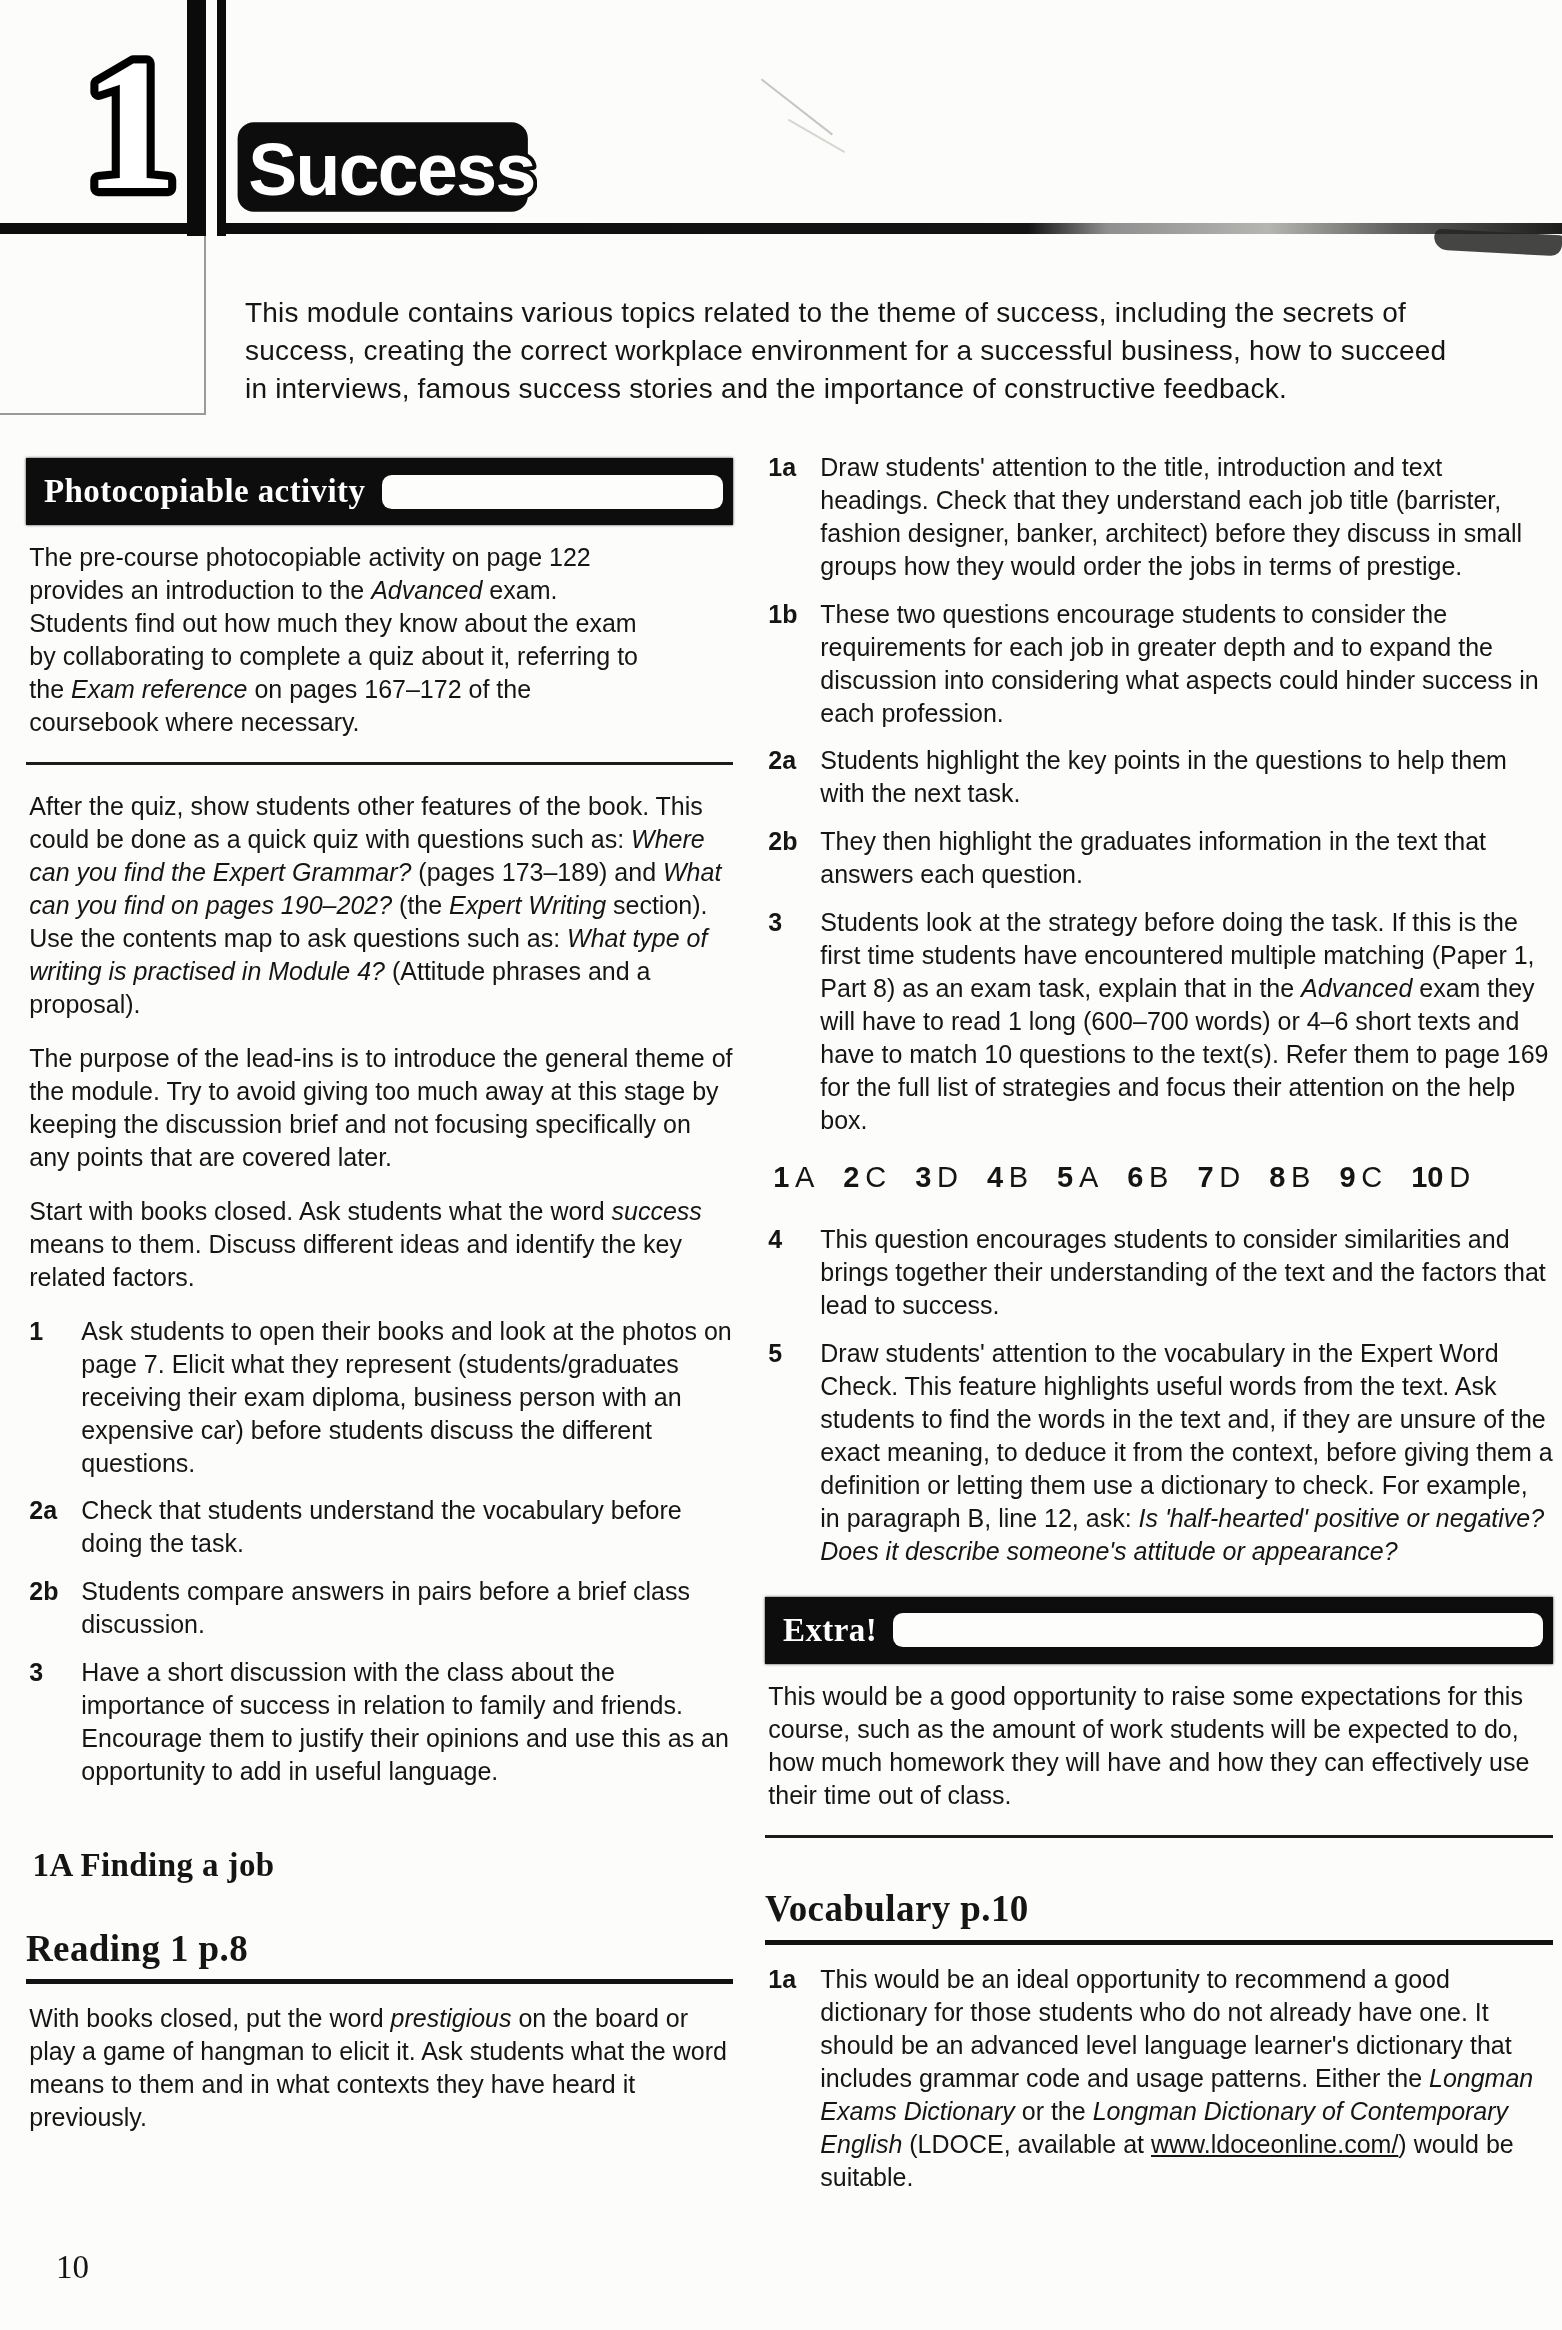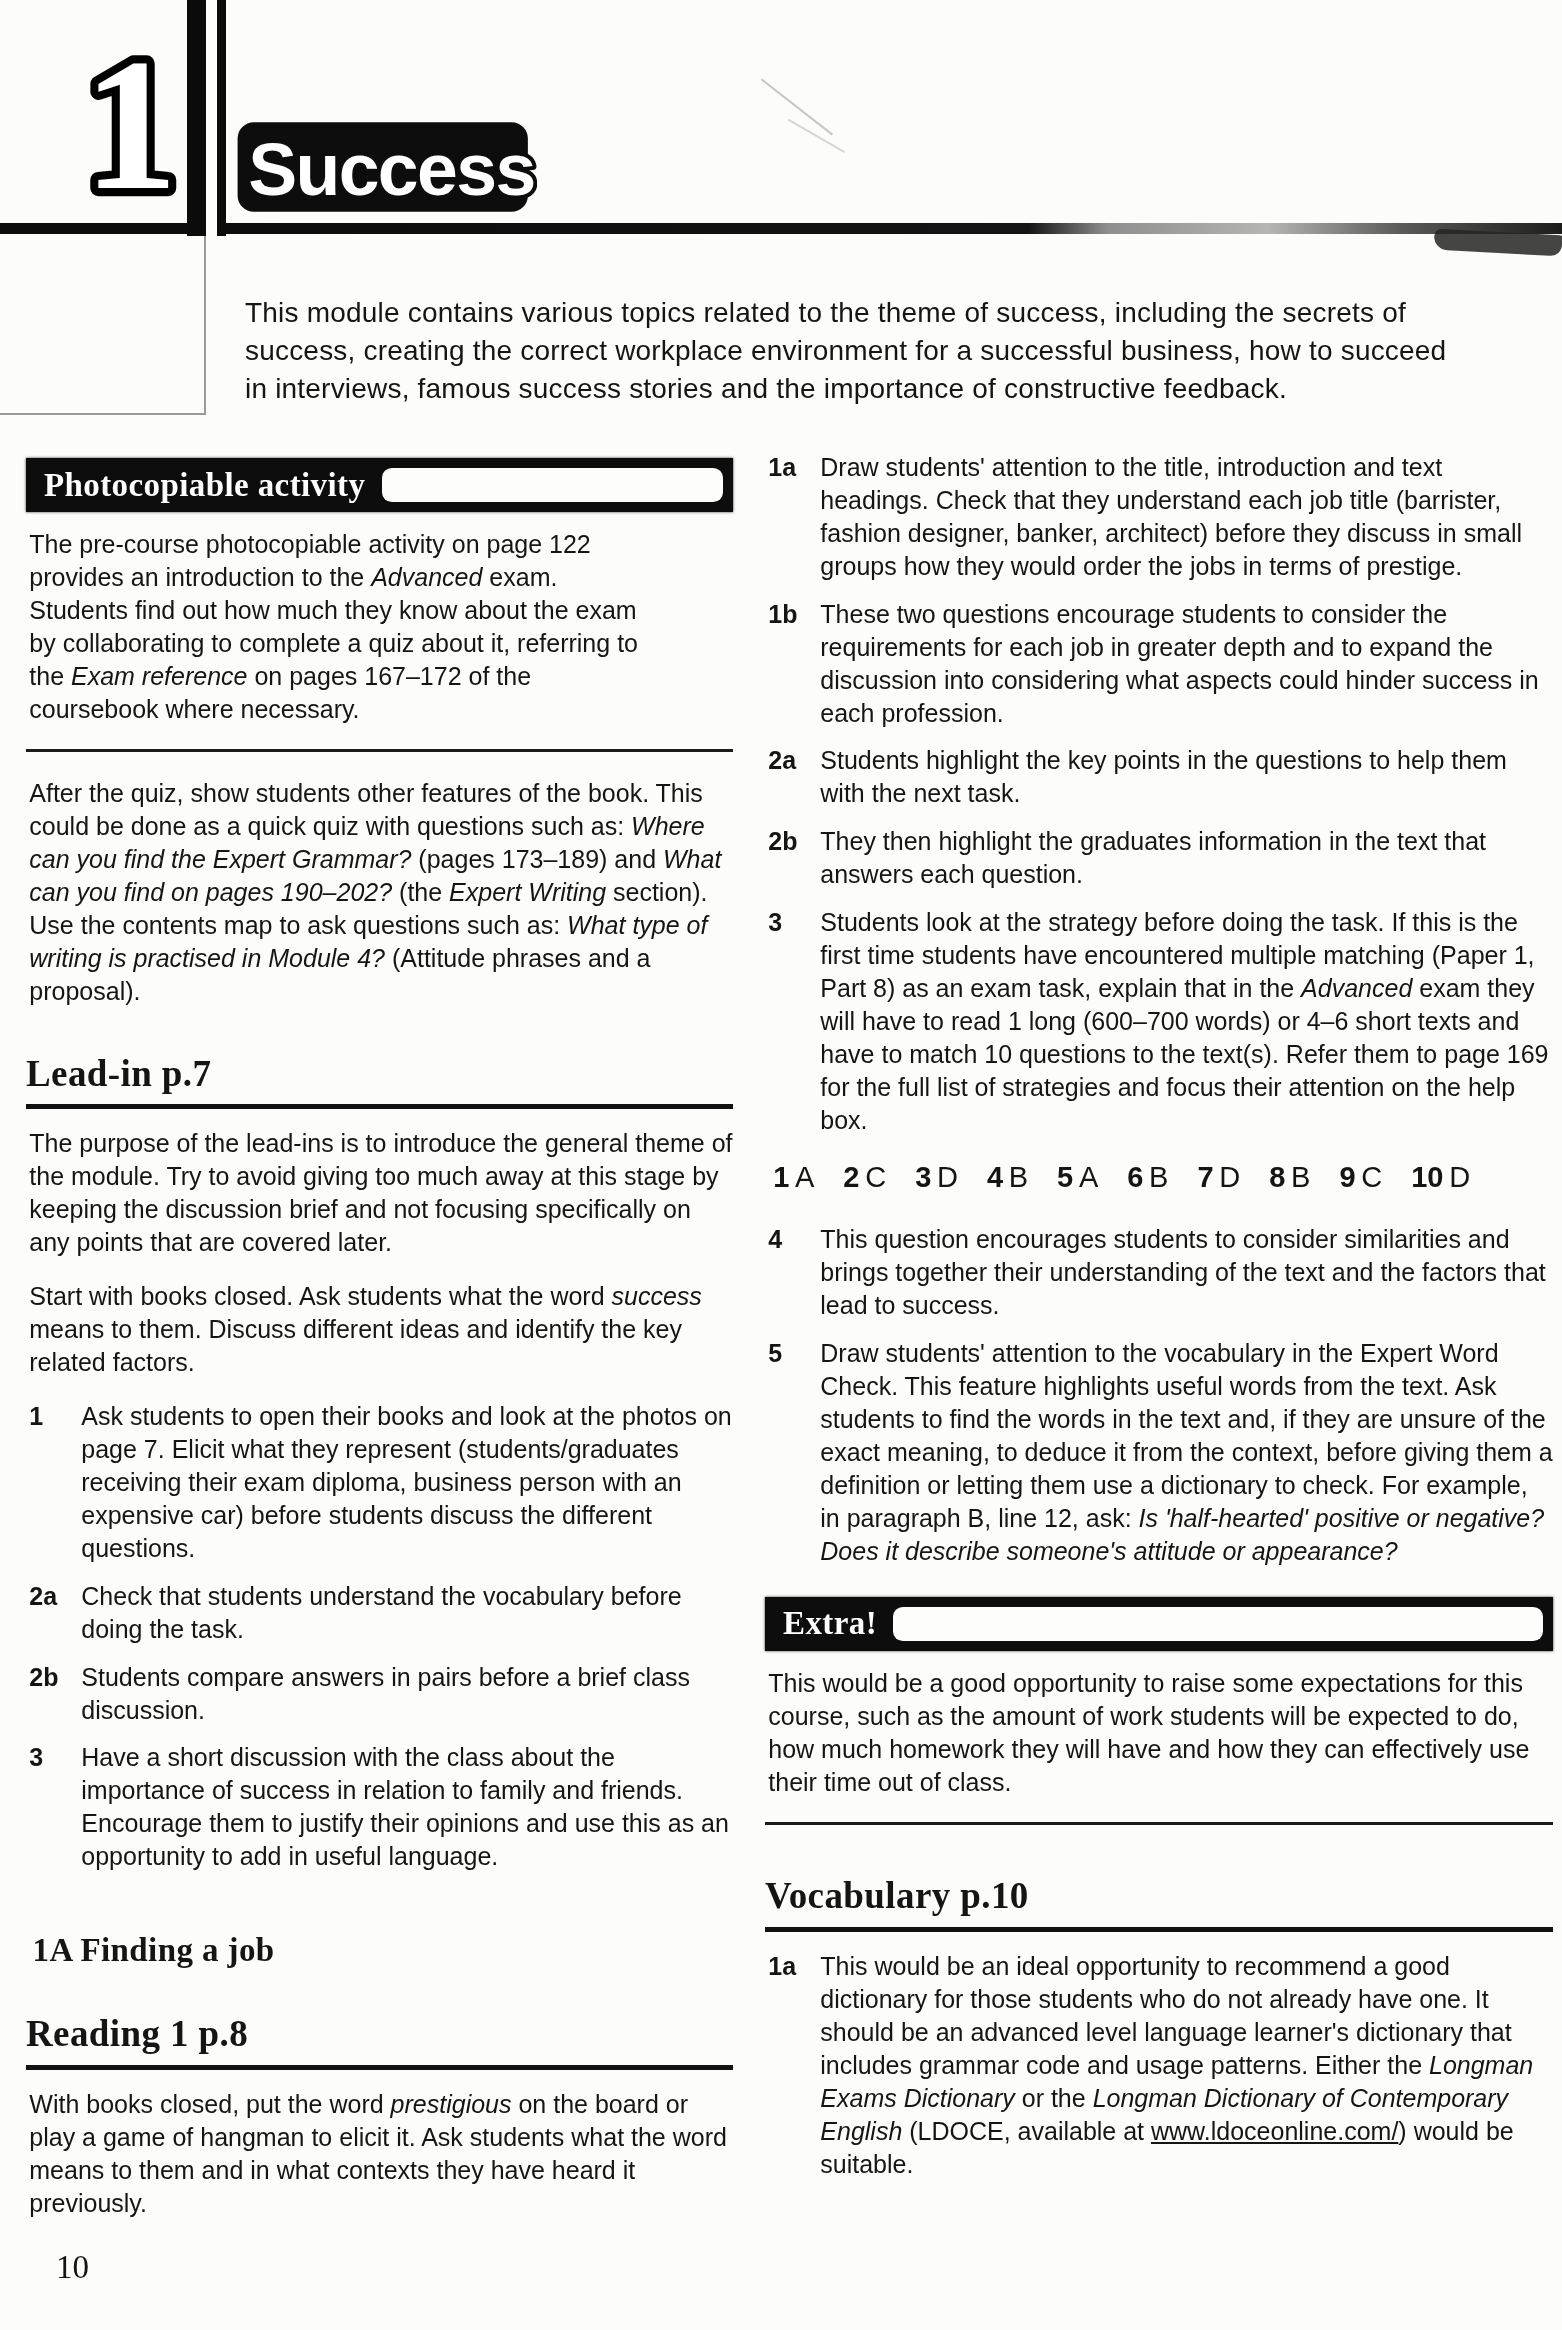--- a/index.html
+++ b/index.html
@@ -35,21 +35,21 @@
     font-size:28px;line-height:38px;letter-spacing:0.2px;
   }
   
   .col{position:absolute;font-size:25px;line-height:33px;}
   .col-left{left:26px;top:458px;width:707px;}
   .col-right{left:765px;top:451px;width:788px;}
   
   .section-box{border-bottom:3.3px solid #1c1c1c;padding-bottom:23px;margin-bottom:24.5px;}
   .bar{
     display:flex;align-items:center;
-    background:#0d0d0d;height:54px;
+    background:#0d0d0d;height:67px;
     padding:0 9.8px 0 18px;
     box-shadow:0 0 2.5px #333;
   }
   .bar-label{
     color:#fff;font-family:"Liberation Serif",serif;
     font-weight:700;font-size:33px;letter-spacing:0.4px;
     white-space:nowrap;
   }
   .bar-inset{flex:1;height:34px;margin-left:16.3px;background:#fdfdfc;border-radius:9.8px;}
   .section-box p{margin:16.3px 0 0 3.3px;}
@@ -118,21 +118,20 @@
     <div class="section-box">
       <div class="bar">
         <span class="bar-label">Photocopiable activity</span>
         <span class="bar-inset"></span>
       </div>
       <p class="narrow"><span>The pre-course photocopiable activity on page 122 provides an introduction to the </span><span class="it">Advanced</span><span> exam. Students find out how much they know about the exam by collaborating to complete a quiz about it, referring to the </span><span class="it">Exam reference</span><span> on pages 167–172 of the coursebook where necessary.</span></p>
     </div>
 
     <p class="para"><span>After the quiz, show students other features of the book. This could be done as a quick quiz with questions such as: </span><span class="it">Where can you find the Expert Grammar?</span><span> (pages 173–189) and </span><span class="it">What can you find on pages 190–202?</span><span> (the </span><span class="it">Expert Writing</span><span> section). Use the contents map to ask questions such as: </span><span class="it">What type of writing is practised in Module 4?</span><span> (Attitude phrases and a proposal).</span></p>
 
-    <div class="colheading" style="margin-top:46px;">Lead-in p.7</div>
     <p class="para">The purpose of the lead-ins is to introduce the general theme of the module. Try to avoid giving too much away at this stage by keeping the discussion brief and not focusing specifically on any points that are covered later.</p>
     <p class="para"><span>Start with books closed. Ask students what the word </span><span class="it">success</span><span> means to them. Discuss different ideas and identify the key related factors.</span></p>
 
     <div class="item">
       <span class="item-label">1</span>
       <span class="item-text"><span>Ask students to open their books and look at the photos on page 7. Elicit what they represent (students/graduates receiving their exam diploma, business person with an expensive car) before students discuss the different questions.</span></span>
     </div>
     <div class="item">
       <span class="item-label">2a</span>
       <span class="item-text"><span>Check that students understand the vocabulary before doing the task.</span></span>

